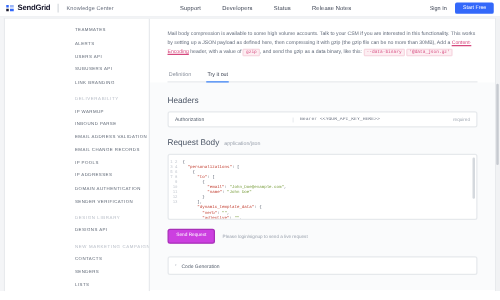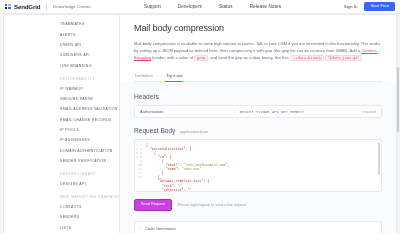--- a/index.html
+++ b/index.html
@@ -241,21 +241,20 @@
         <div class="nav-group">NEW MARKETING CAMPAIGNS</div>
         <div class="nav-item">CONTACTS</div>
         <div class="nav-item">SENDERS</div>
         <div class="nav-item">LISTS</div>
         <div class="nav-item">CUSTOM FIELDS</div>
       </aside>
 
     <main class="main">
 
       <div class="article">
-        <h1 class="article-title">Mail body compression</h1>
         <p class="article-body">
           <span>Mail body compression is available to some high volume accounts. Talk to your CSM if you are interested in this functionality. This works by setting up a JSON payload as defined here, then compressing it with gzip (the gzip file can be no more than 30MB), Add a </span><a href="#">Content-Encoding</a><span> header, with a value of </span><code class="code-inline">gzip</code><span>, and send the gzip as a data binary, like this: </span><code class="code-inline">--data-binary</code> <code class="code-inline">'@data_json.gz'</code>
         </p>
       </div>
 
       <div class="tabs">
         <div class="tab">Definition</div>
         <div class="tab active">Try it out</div>
       </div>
 

